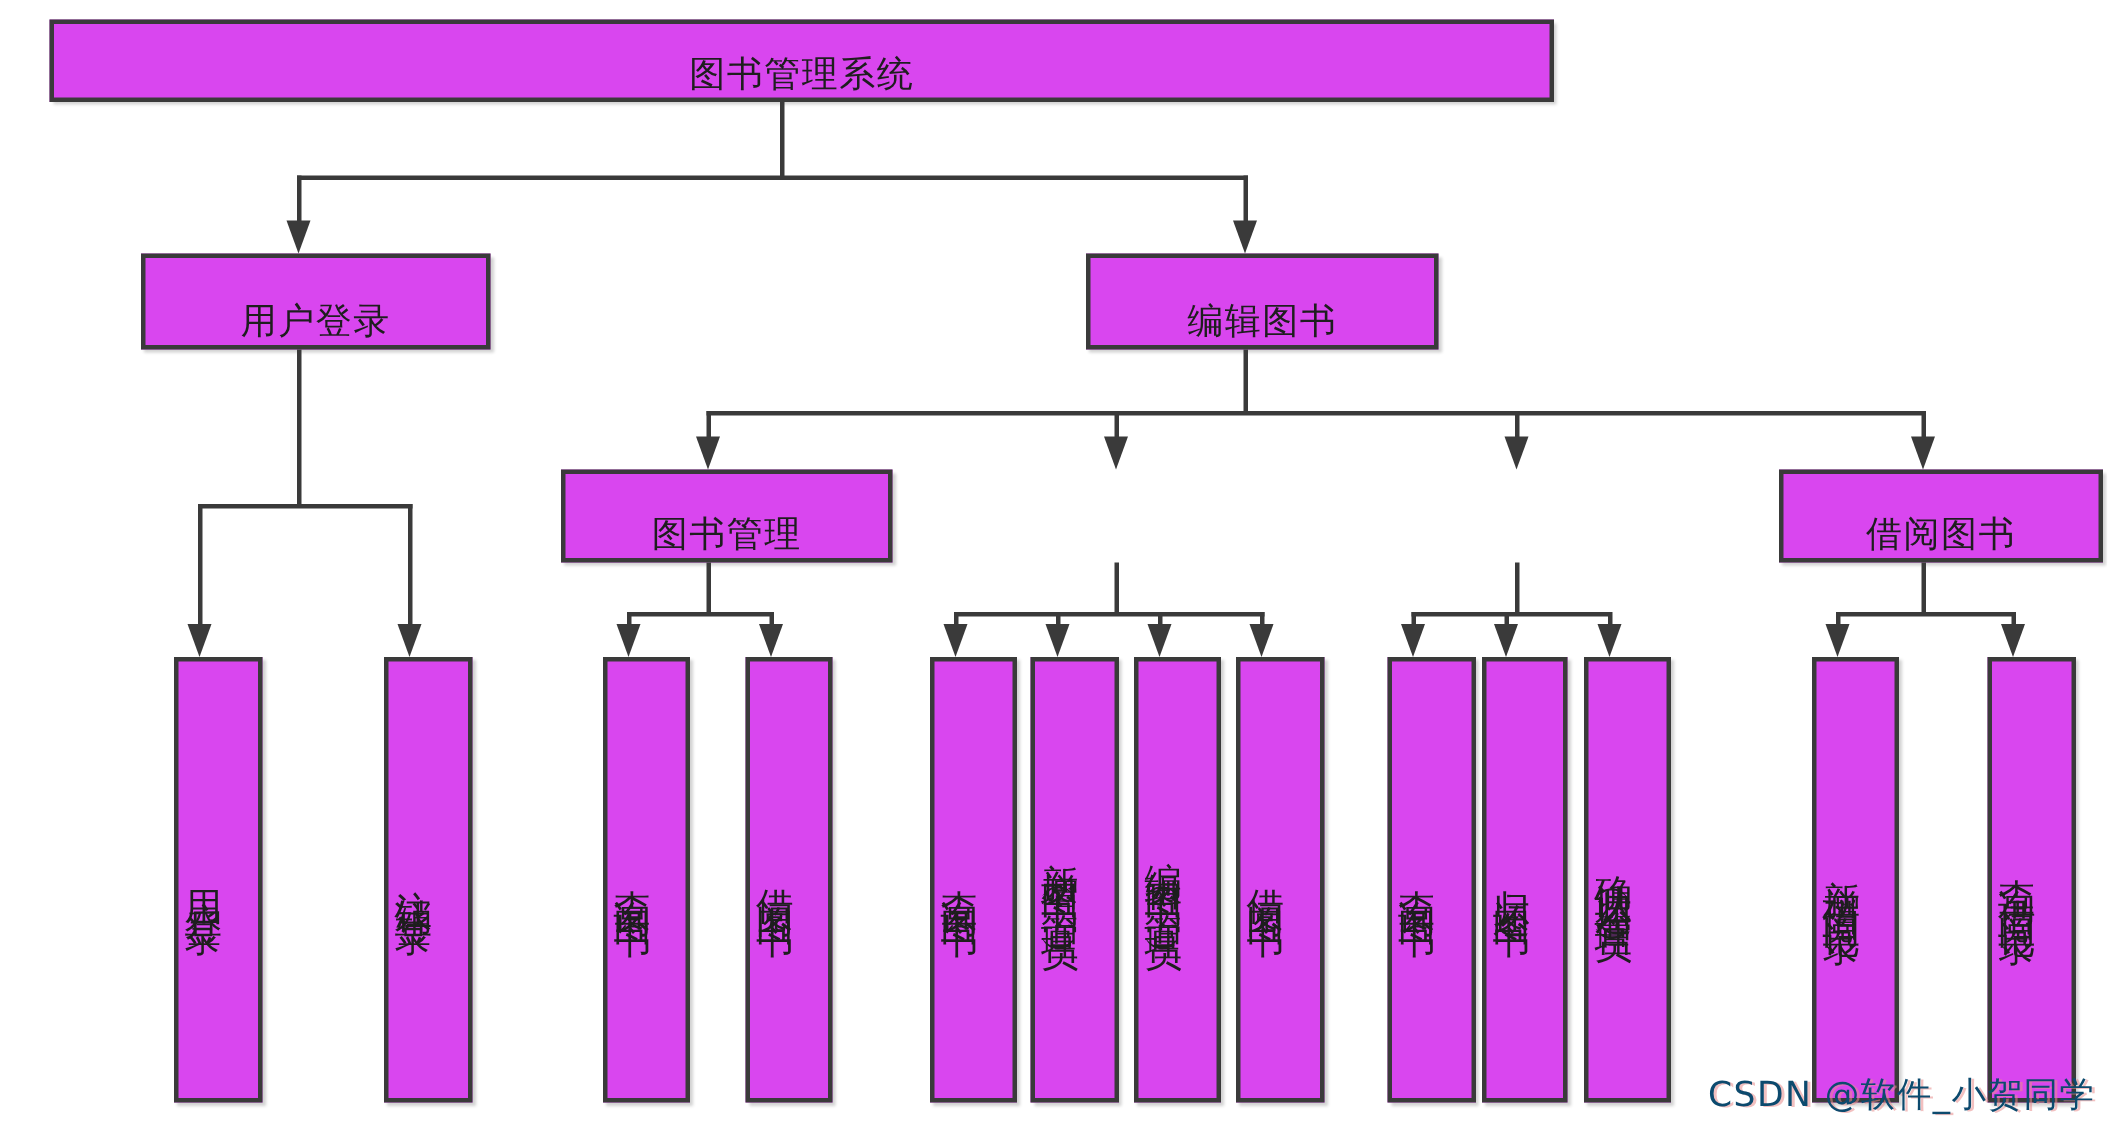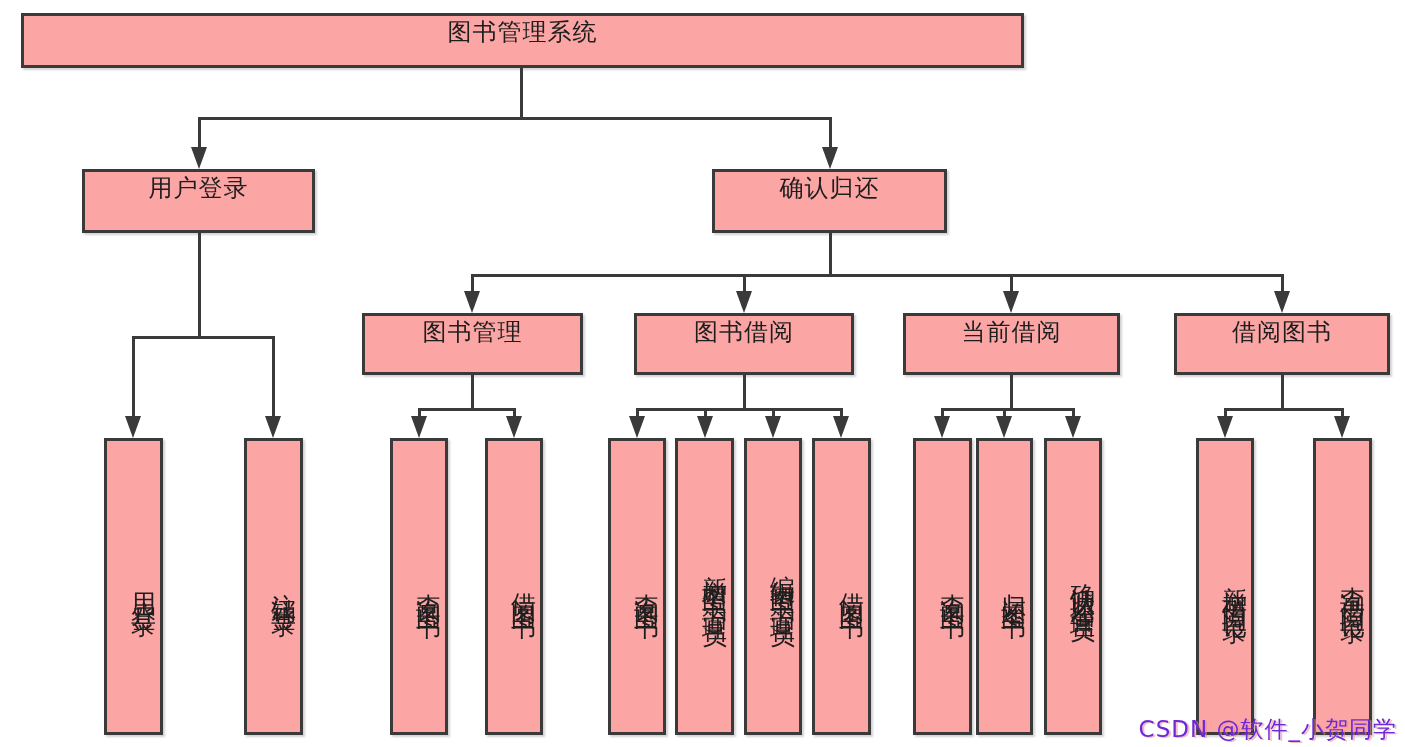--- a/index.html
+++ b/index.html
@@ -2,68 +2,63 @@
 <html><head>
 <meta charset="utf-8">
 <style>
   html,body { margin:0; padding:0; background:#ffffff; }
   #canvas {
     position:relative; width:1405px; height:747px; background:#ffffff;
     font-family:"DejaVu Sans","Liberation Sans",sans-serif; overflow:hidden;
   }
   .box {
     position:absolute; box-sizing:border-box;
-    border:3px solid #3a3a3a; background:#fca5a5; color:#1e1e1e;
-    display:flex; align-items:flex-start; justify-content:center;
+    border:3px solid #3a3a3a; background:#d946ef; color:#1e1e1e;
+    display:flex; align-items:flex-end; justify-content:center;
     box-shadow:2px 2px 2px rgba(0,0,0,0.18);
+    margin-left:12px;
   }
   .hbox { font-size:24px; letter-spacing:1px; }
   .vbox { writing-mode:vertical-rl; font-size:25px; letter-spacing:7px; }
   .vbox span, .hbox span { white-space:nowrap; }
   .vline { position:absolute; width:3px; background:#3a3a3a; }
   .hline { position:absolute; height:3px; background:#3a3a3a; }
   .ahead {
     position:absolute; width:0; height:0;
     border-left:8px solid transparent; border-right:8px solid transparent;
     border-top:22px solid #3a3a3a;
   }
   .watermark {
     position:absolute; top:714px; right:8px; font-size:23px;
-    color:#6d28d9; text-shadow:2px 1px 0 rgba(231,140,140,0.55);
+    color:#0c4a6e; text-shadow:2px 1px 0 rgba(231,140,140,0.55);
     letter-spacing:1px;
   }
 </style>
 </head>
 <body>
 
 <div id="canvas">
 
   <div class="box hbox" style="left:21px; top:13px; width:1003px; height:55px;">
     <span>图书管理系统</span>
   </div>
 
   <div class="box hbox" style="left:82px; top:169px; width:233px; height:64px;">
     <span>用户登录</span>
   </div>
 
   <div class="box hbox" style="left:712px; top:169px; width:235px; height:64px;">
-    <span>确认归还</span>
+    <span>编辑图书</span>
   </div>
 
   <div class="box hbox" style="left:362px; top:313px; width:221px; height:62px;">
     <span>图书管理</span>
   </div>
 
-  <div class="box hbox" style="left:634px; top:313px; width:220px; height:62px;">
-    <span>图书借阅</span>
-  </div>
 
-  <div class="box hbox" style="left:903px; top:313px; width:217px; height:62px;">
-    <span>当前借阅</span>
-  </div>
 
   <div class="box hbox" style="left:1174px; top:313px; width:216px; height:62px;">
     <span>借阅图书</span>
   </div>
 
   <div class="box vbox" style="left:104px; top:438px; width:59px; height:297px;">
     <span>用户登录</span>
   </div>
 
   <div class="box vbox" style="left:244px; top:438px; width:59px; height:297px;">

